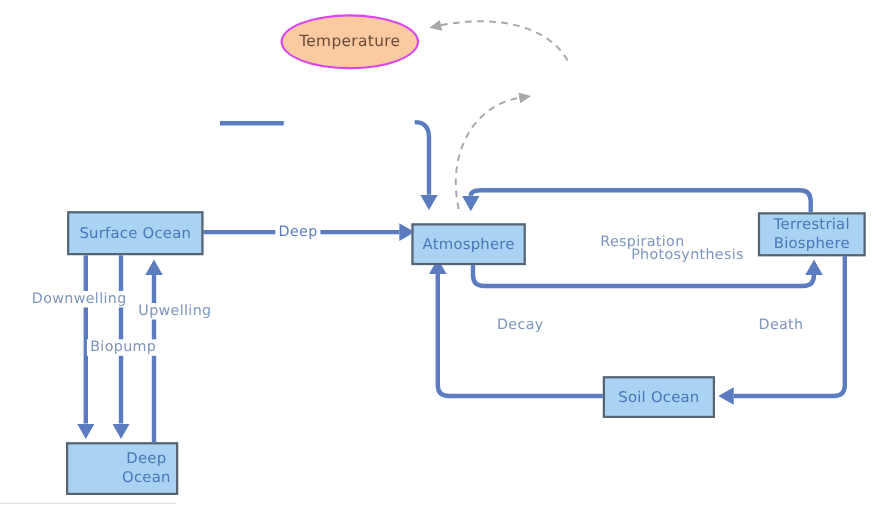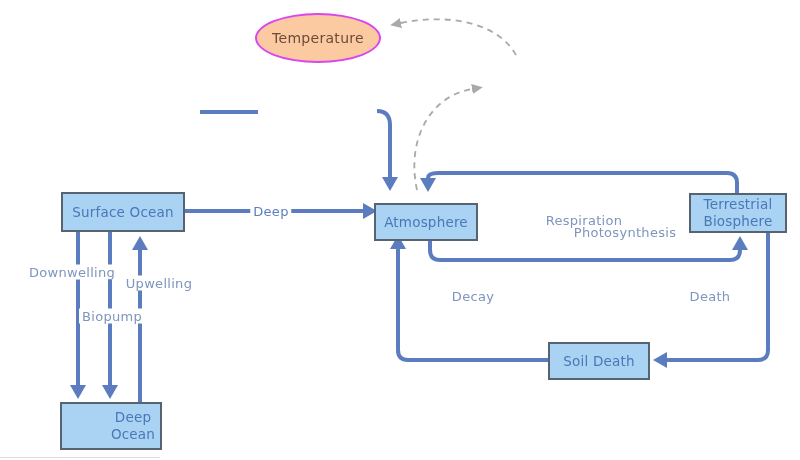--- a/index.html
+++ b/index.html
@@ -71,21 +71,21 @@
   <div class="node" style="left:61px;top:192px;width:124px;height:40px;">
     <span>Surface Ocean</span>
   </div>
   <div class="node" style="left:374px;top:193px;width:104px;height:38px;margin-top:10px;">
     <span>Atmosphere</span>
   </div>
   <div class="node" style="left:689px;top:193px;width:98px;height:40px;">
     <span>Terrestrial Biosphere</span>
   </div>
   <div class="node" style="left:548px;top:342px;width:102px;height:38px;">
-    <span>Soil Death</span>
+    <span>Soil Ocean</span>
   </div>
   <div class="node" style="left:60px;top:402px;width:102px;height:48px;padding-left:44px;">
     <span>Deep Ocean</span>
   </div>
 
   <span class="elabel blue bg" style="left:271px;top:211px;">Deep</span>
   <span class="elabel" style="left:584px;top:192px;margin-top:28px;">Respiration</span>
   <span class="elabel" style="left:584px;top:232px;margin-left:41px;">Photosynthesis</span>
   <span class="elabel" style="left:473px;top:296px;">Decay</span>
   <span class="elabel" style="left:710px;top:296px;">Death</span>

